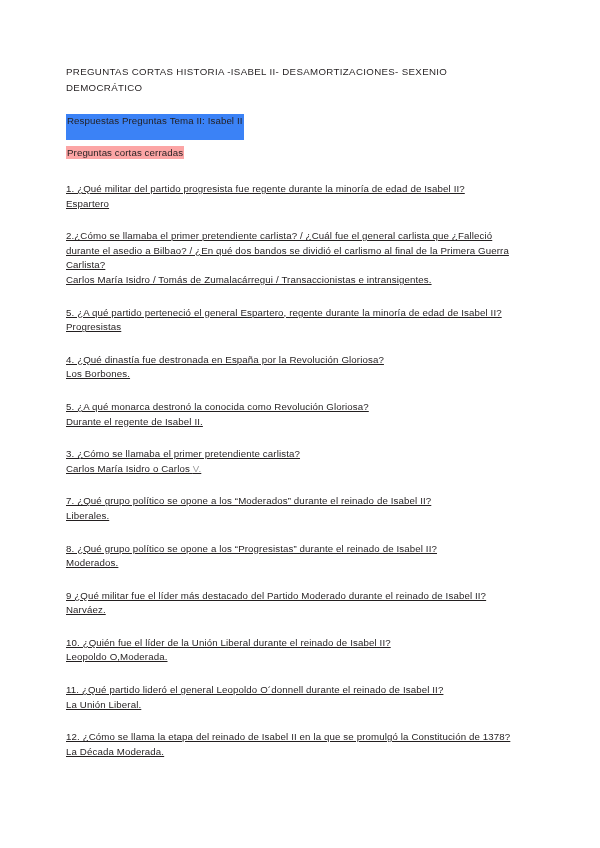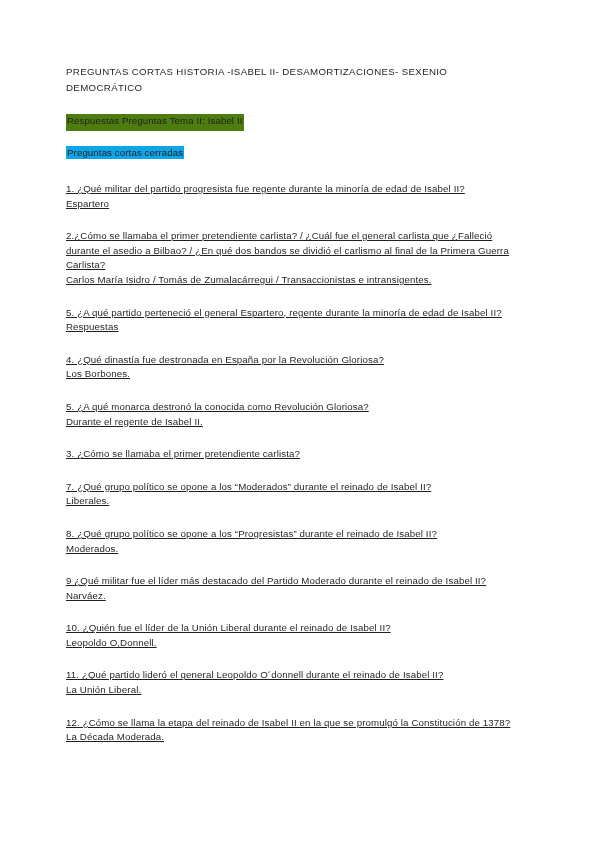--- a/index.html
+++ b/index.html
@@ -32,27 +32,27 @@
   }
   .hl-line {
     font-size: 9.7px;
     line-height: 14px;
     margin: 0;
     letter-spacing: 0.1px;
   }
   .hl-yellow-wrap { margin: 0 0 18px 0; }
   .hl-green-wrap  { margin: 0 0 22px 0; }
   .hl-yellow {
-    background: #4d7c0f;
-    padding: 1px 1px 5px 1px;
+    background: #3b82f6;
+    padding: 1px 1px 14px 1px;
     box-decoration-break: clone;
     -webkit-box-decoration-break: clone;
   }
   .hl-green {
-    background: #0ea5e9;
+    background: #fca5a5;
     padding: 1px 1px 1px 1px;
     box-decoration-break: clone;
     -webkit-box-decoration-break: clone;
   }
   .qa-list { margin: 0; padding: 0; list-style: none; }
   .qa-block { margin: 0 0 18px 0; text-decoration: underline; }
   .qa-block:last-child { margin-bottom: 0; }
   .q-text, .a-text {
     font-size: 9.7px;
     line-height: 14.6px;
@@ -85,55 +85,56 @@
       <p class="a-text">Espartero</p>
     </div>
 
     <div class="qa-block">
       <p class="q-text">2.¿Cómo se llamaba el primer pretendiente carlista? / ¿Cuál fue el general carlista que ¿Falleció durante el asedio a Bilbao? / ¿En qué dos bandos se dividió el carlismo al final de la Primera Guerra Carlista?</p>
       <p class="a-text">Carlos María Isidro / Tomás de Zumalacárregui / Transaccionistas e intransigentes.</p>
     </div>
 
     <div class="qa-block">
       <p class="q-text">5. ¿A qué partido perteneció el general Espartero, regente durante la minoría de edad de Isabel II?</p>
-      <p class="a-text">Respuestas</p>
+      <p class="a-text">Progresistas</p>
     </div>
 
     <div class="qa-block">
       <p class="q-text">4. ¿Qué dinastía fue destronada en España por la Revolución Gloriosa?</p>
       <p class="a-text">Los Borbones.</p>
     </div>
 
     <div class="qa-block">
       <p class="q-text">5. ¿A qué monarca destronó la conocida como Revolución Gloriosa?</p>
       <p class="a-text">Durante el regente de Isabel II.</p>
     </div>
 
     <div class="qa-block">
       <p class="q-text">3. ¿Cómo se llamaba el primer pretendiente carlista?</p>
+      <p class="a-text"><span>Carlos María Isidro o Carlos </span><span class="faded">V.</span></p>
     </div>
 
     <div class="qa-block">
       <p class="q-text">7. ¿Qué grupo político se opone a los “Moderados” durante el reinado de Isabel II?</p>
       <p class="a-text">Liberales.</p>
     </div>
 
     <div class="qa-block">
       <p class="q-text">8. ¿Qué grupo político se opone a los “Progresistas” durante el reinado de Isabel II?</p>
       <p class="a-text">Moderados.</p>
     </div>
 
     <div class="qa-block">
       <p class="q-text">9 ¿Qué militar fue el líder más destacado del Partido Moderado durante el reinado de Isabel II?</p>
       <p class="a-text">Narváez.</p>
     </div>
 
     <div class="qa-block">
       <p class="q-text">10. ¿Quién fue el líder de la Unión Liberal durante el reinado de Isabel II?</p>
-      <p class="a-text">Leopoldo O,Donnell.</p>
+      <p class="a-text">Leopoldo O,Moderada.</p>
     </div>
 
     <div class="qa-block">
       <p class="q-text">11. ¿Qué partido lideró el general Leopoldo O´donnell durante el reinado de Isabel II?</p>
       <p class="a-text">La Unión Liberal.</p>
     </div>
 
     <div class="qa-block">
       <p class="q-text">12. ¿Cómo se llama la etapa del reinado de Isabel II en la que se promulgó la Constitución de 1378?</p>
       <p class="a-text">La Década Moderada.</p>

